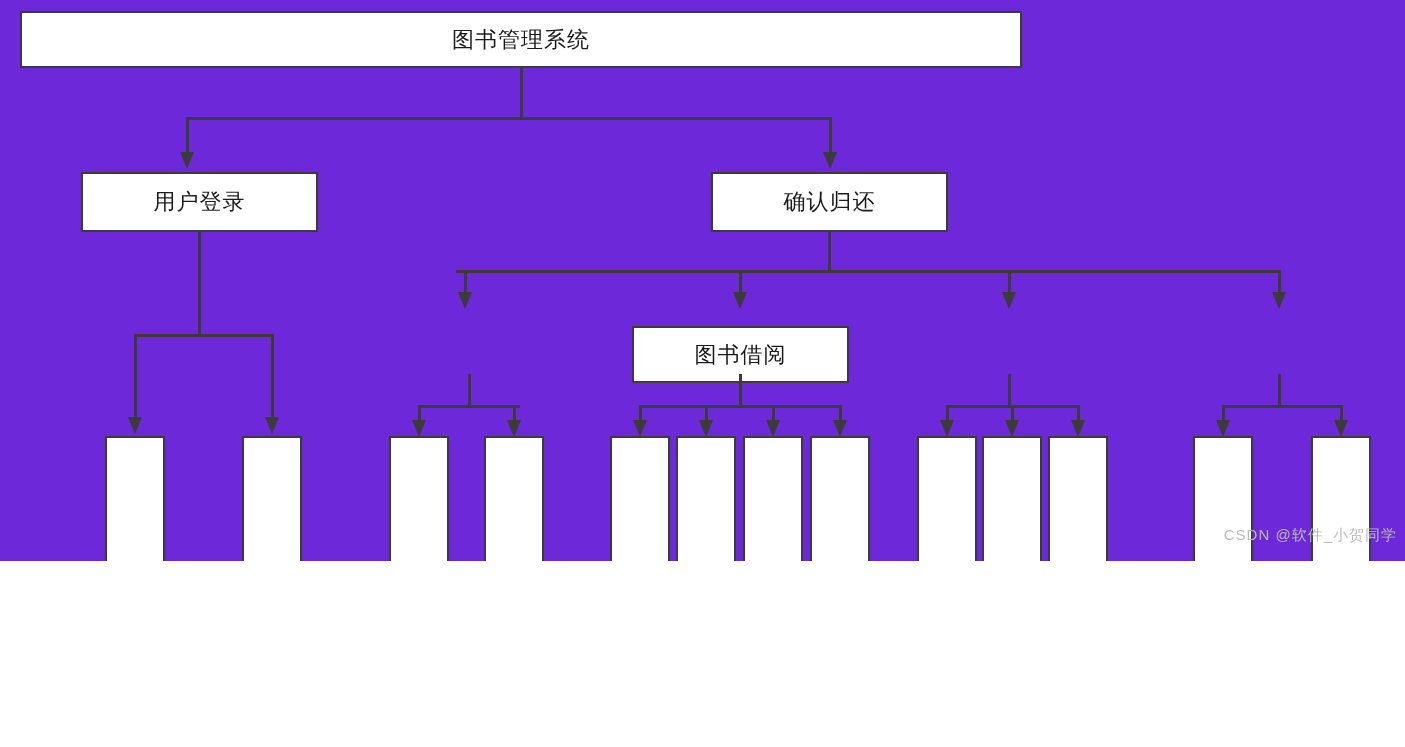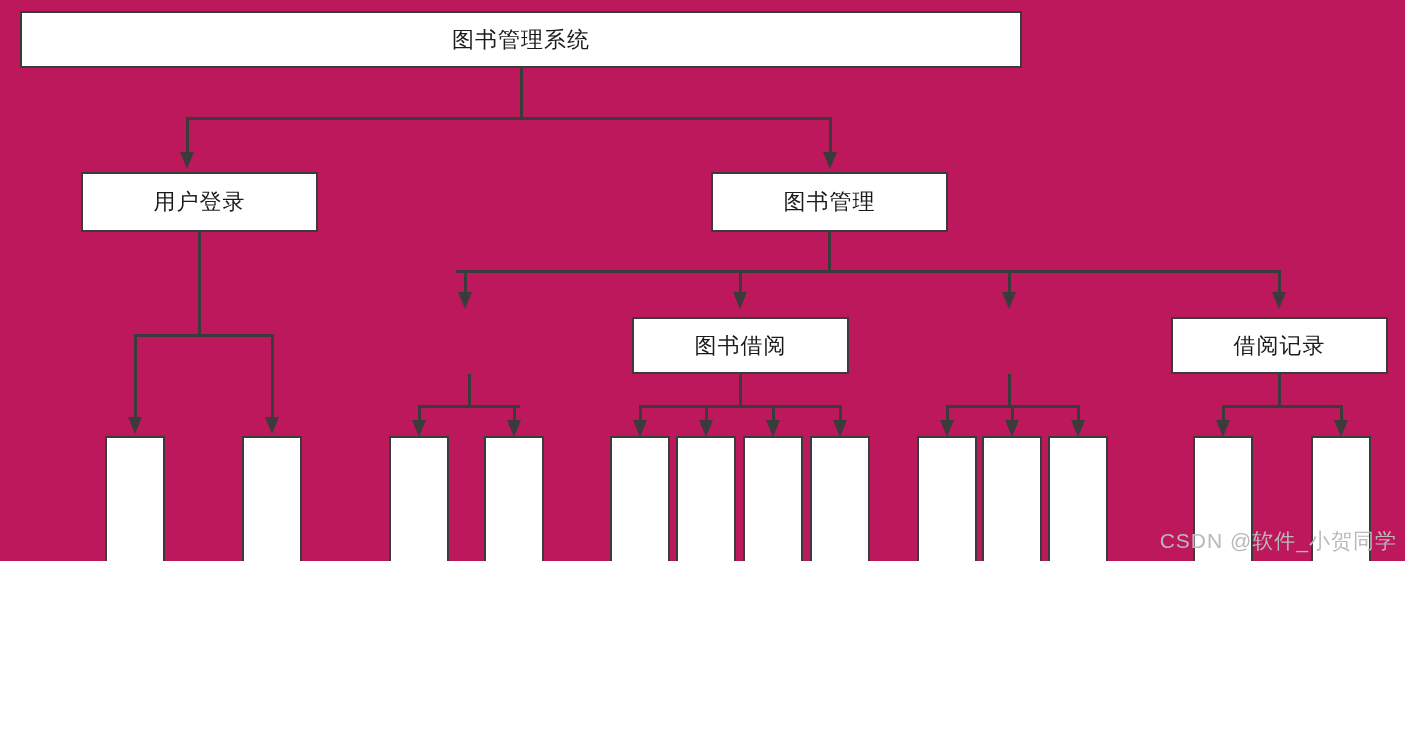--- a/index.html
+++ b/index.html
@@ -4,21 +4,21 @@
 <style>
   html,body{margin:0;padding:0;background:#ffffff;}
   body{
     font-family:"Liberation Sans","DejaVu Sans",sans-serif;
     -webkit-font-smoothing:antialiased;
   }
   #canvas{
     position:relative;
     width:1405px;
     height:561px;
-    background:#be185d;
+    background:#6d28d9;
     overflow:hidden;
   }
   .node{
     position:absolute;
     box-sizing:border-box;
     border:2.5px solid #3b3b3b;
     background:#ffffff;
     display:flex;
     align-items:center;
     justify-content:center;
@@ -59,22 +59,22 @@
   .arrow{
     position:absolute;
     width:0;height:0;
     border-left:7px solid transparent;
     border-right:7px solid transparent;
     border-top:17px solid #3b3b3b;
   }
   .watermark{
     position:absolute;
     right:8px;
-    bottom:6px;
-    font-size:21px;
+    bottom:16px;
+    font-size:15px;
     color:#b9b9b9;
     letter-spacing:1px;
     white-space:nowrap;
     pointer-events:none;
   }
 </style>
 </head>
 <body>
 
 <div id="canvas">
@@ -88,46 +88,43 @@
   <div class="vline" style="left:186px;top:117px;height:38px;"></div>
   <div class="arrow" style="left:180px;top:152px;"></div>
   <div class="vline" style="left:829px;top:117px;height:38px;"></div>
   <div class="arrow" style="left:823px;top:152px;"></div>
 
   <div class="node horiz" style="left:81px;top:172px;width:237px;height:60px;">
     <span>用户登录</span>
   </div>
 
   <div class="node horiz" style="left:711px;top:172px;width:237px;height:60px;">
-    <span>图书管理</span>
+    <span>确认归还</span>
   </div>
 
   <div class="vline" style="left:198px;top:232px;height:103px;"></div>
   <div class="hline" style="left:134px;top:334px;width:138px;"></div>
   <div class="vline" style="left:134px;top:334px;height:85px;"></div>
   <div class="arrow" style="left:128px;top:417px;"></div>
   <div class="vline" style="left:271px;top:334px;height:85px;"></div>
   <div class="arrow" style="left:265px;top:417px;"></div>
 
   <div class="vline" style="left:828px;top:232px;height:40px;"></div>
   <div class="hline" style="left:456px;top:270px;width:824px;"></div>
   <div class="vline" style="left:464px;top:270px;height:24px;"></div>
   <div class="arrow" style="left:458px;top:292px;"></div>
   <div class="vline" style="left:739px;top:270px;height:24px;"></div>
   <div class="arrow" style="left:733px;top:292px;"></div>
   <div class="vline" style="left:1008px;top:270px;height:24px;"></div>
   <div class="arrow" style="left:1002px;top:292px;"></div>
   <div class="vline" style="left:1278px;top:270px;height:24px;"></div>
   <div class="arrow" style="left:1272px;top:292px;"></div>
 
-  <div class="node horiz" style="left:632px;top:317px;width:217px;height:57px;">
+  <div class="node horiz" style="left:632px;top:326px;width:217px;height:57px;">
     <span>图书借阅</span>
-  </div>
-  <div class="node horiz" style="left:1171px;top:317px;width:217px;height:57px;">
-    <span>借阅记录</span>
   </div>
 
   <div class="vline" style="left:468px;top:374px;height:32px;"></div>
   <div class="hline" style="left:418px;top:405px;width:102px;"></div>
   <div class="vline" style="left:418px;top:405px;height:18px;"></div>
   <div class="arrow" style="left:412px;top:420px;"></div>
   <div class="vline" style="left:513px;top:405px;height:18px;"></div>
   <div class="arrow" style="left:507px;top:420px;"></div>
 
   <div class="vline" style="left:739px;top:374px;height:32px;"></div>

